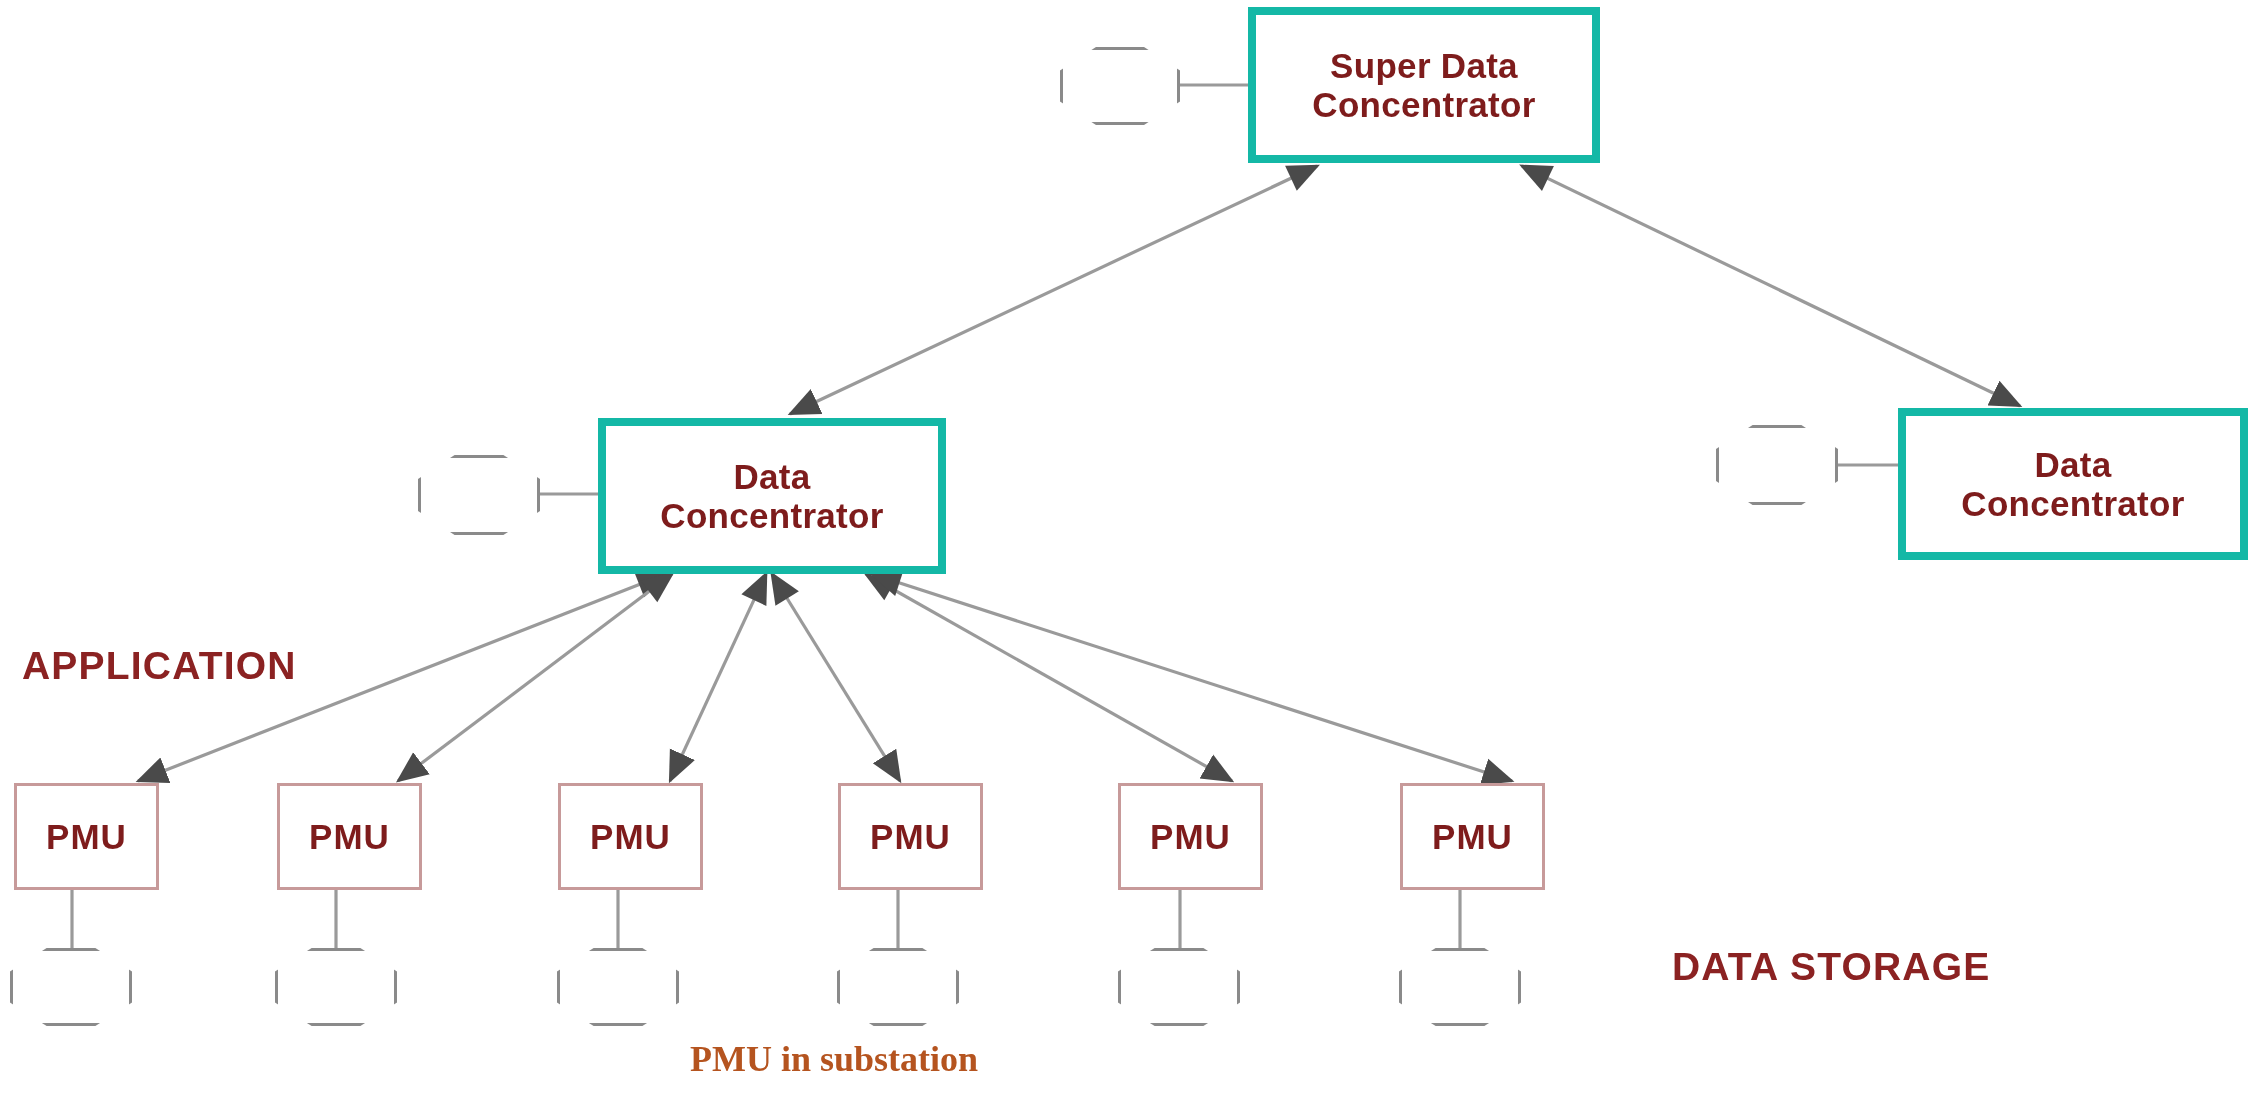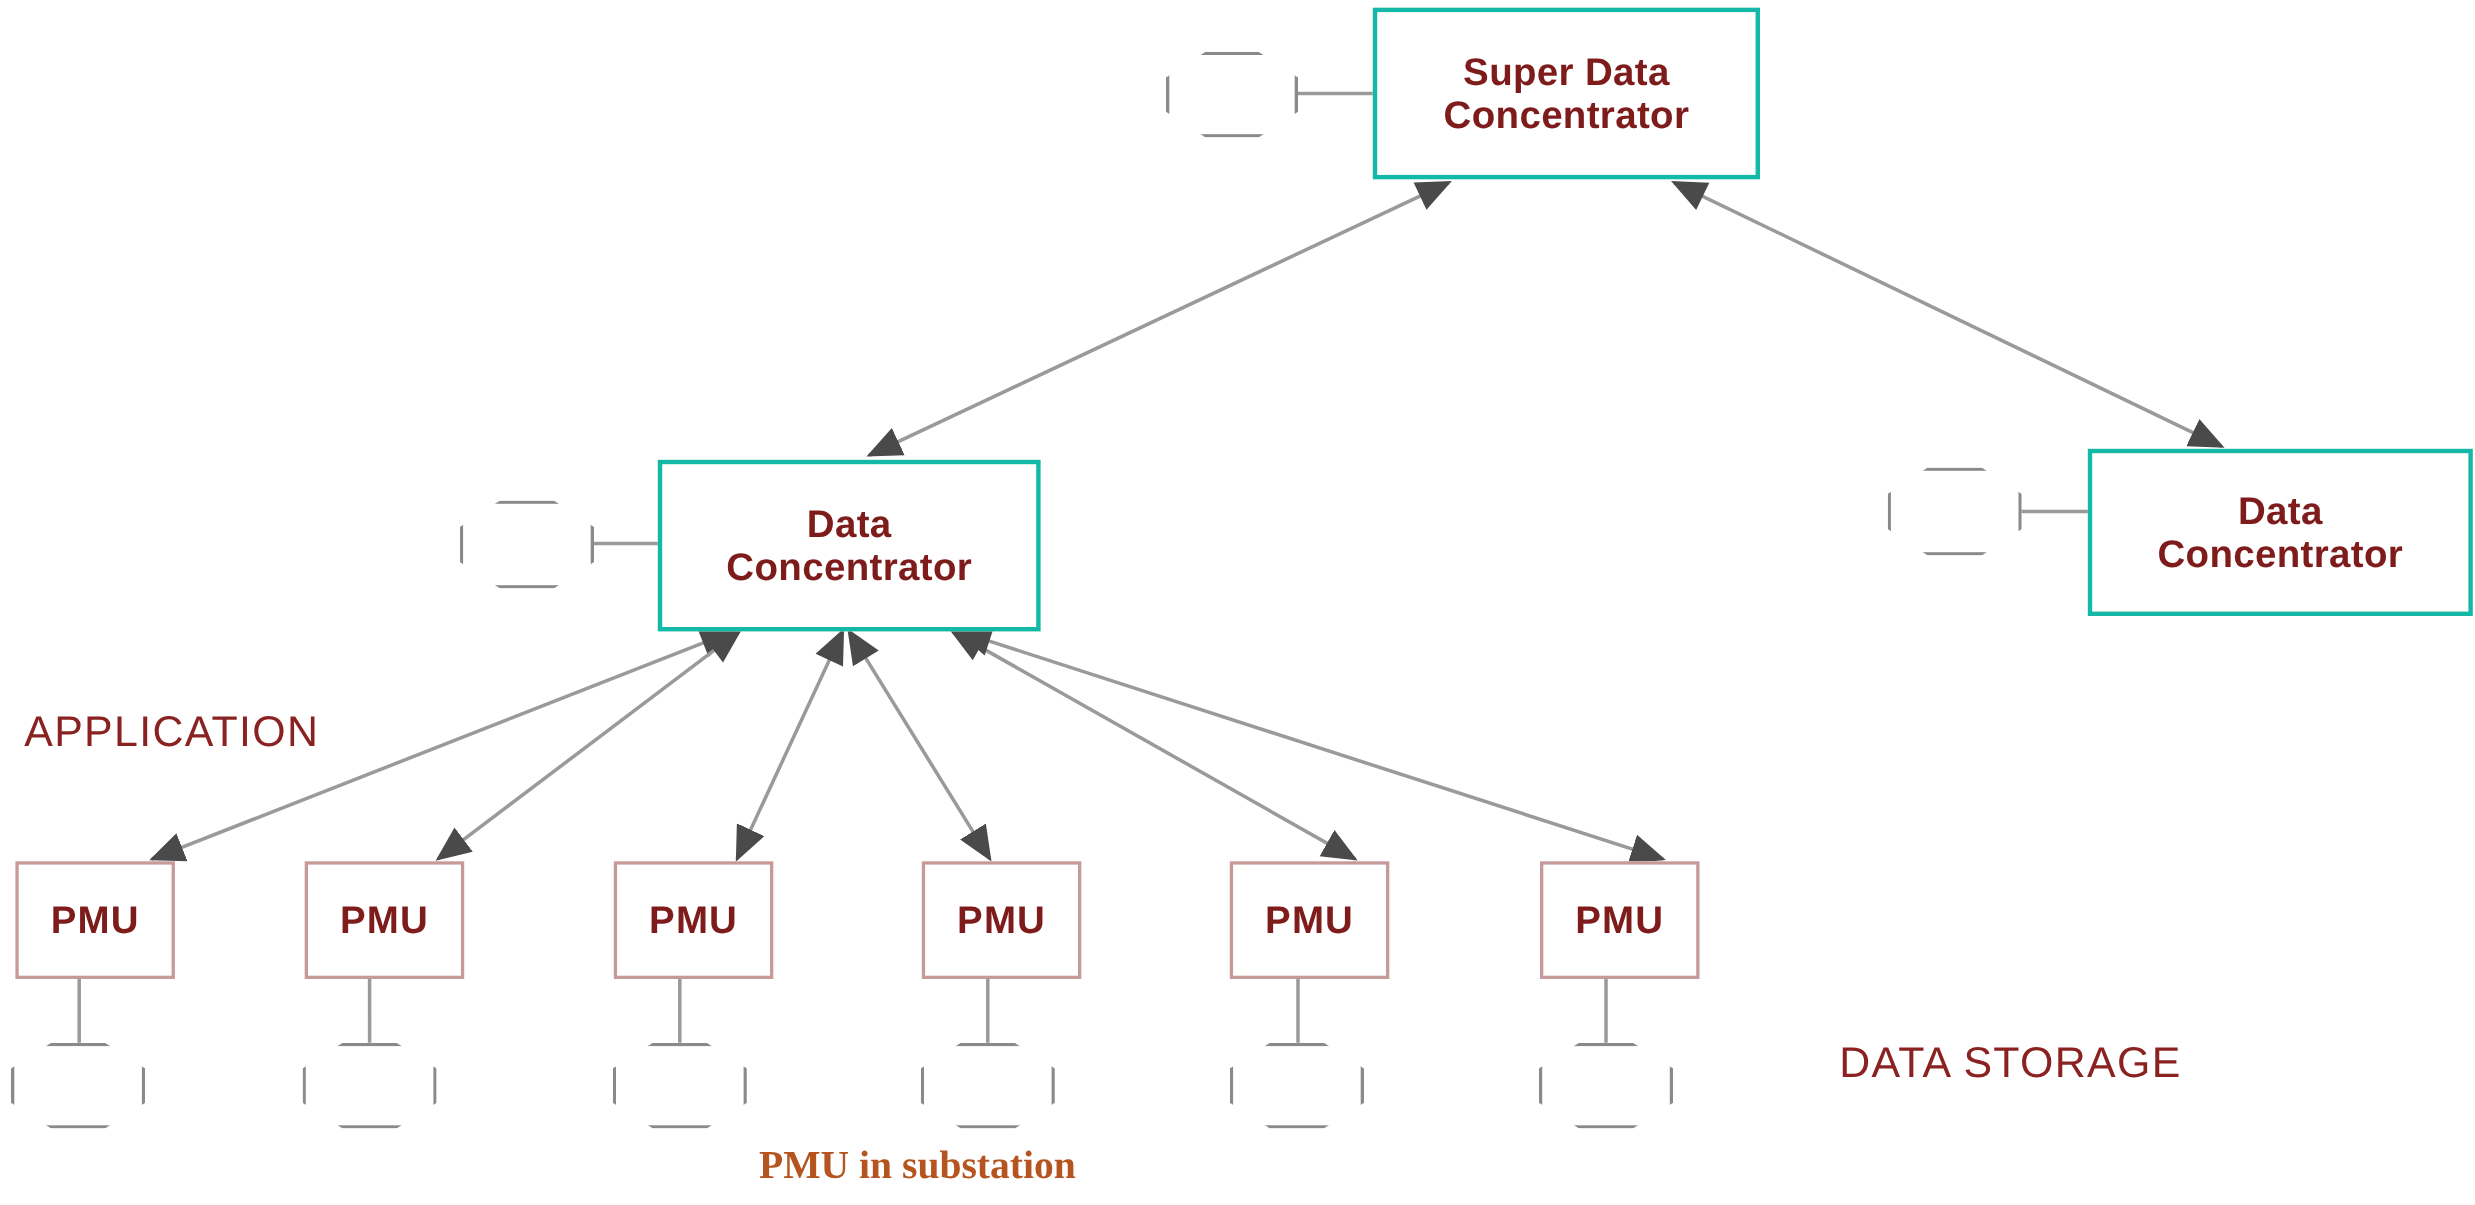--- a/index.html
+++ b/index.html
@@ -5,28 +5,28 @@
   html,body{margin:0;padding:0;background:#ffffff;}
   body{width:2250px;height:1095px;position:relative;overflow:hidden;
        font-family:"Liberation Sans",sans-serif;}
   #stage{position:absolute;left:0;top:0;width:2250px;height:1095px;}
   #wires{position:absolute;left:0;top:0;width:2250px;height:1095px;}
 
   .node{position:absolute;box-sizing:border-box;display:flex;
         align-items:center;justify-content:center;text-align:center;
         background:#ffffff;}
 
-  .box-gray{border:4px solid #14b8a6;justify-content:center;}
+  .box-gray{border:8px solid #14b8a6;justify-content:center;}
   .box-pink{border:3px solid #c79a9a;}
 
   .lbl{font-weight:bold;color:#7e1c1c;line-height:1.12;letter-spacing:.3px;}
   .lbl-dc{font-size:35px;}
   .lbl-pmu{font-size:35px;letter-spacing:1px;}
 
-  .free-label{position:absolute;font-weight:normal;color:#8b2222;
+  .free-label{position:absolute;font-weight:bold;color:#8b2222;
               letter-spacing:1.2px;white-space:nowrap;}
   .cap-serif{position:absolute;font-family:"Liberation Serif",serif;
              font-weight:bold;color:#b5541f;white-space:nowrap;}
 
   .oct{position:absolute;background:#ffffff;border:3px solid #8a8a8a;
        box-sizing:border-box;
        clip-path:polygon(30% 0%,70% 0%,100% 30%,100% 70%,70% 100%,
                          30% 100%,0% 70%,0% 30%);}
 </style>
 </head>

